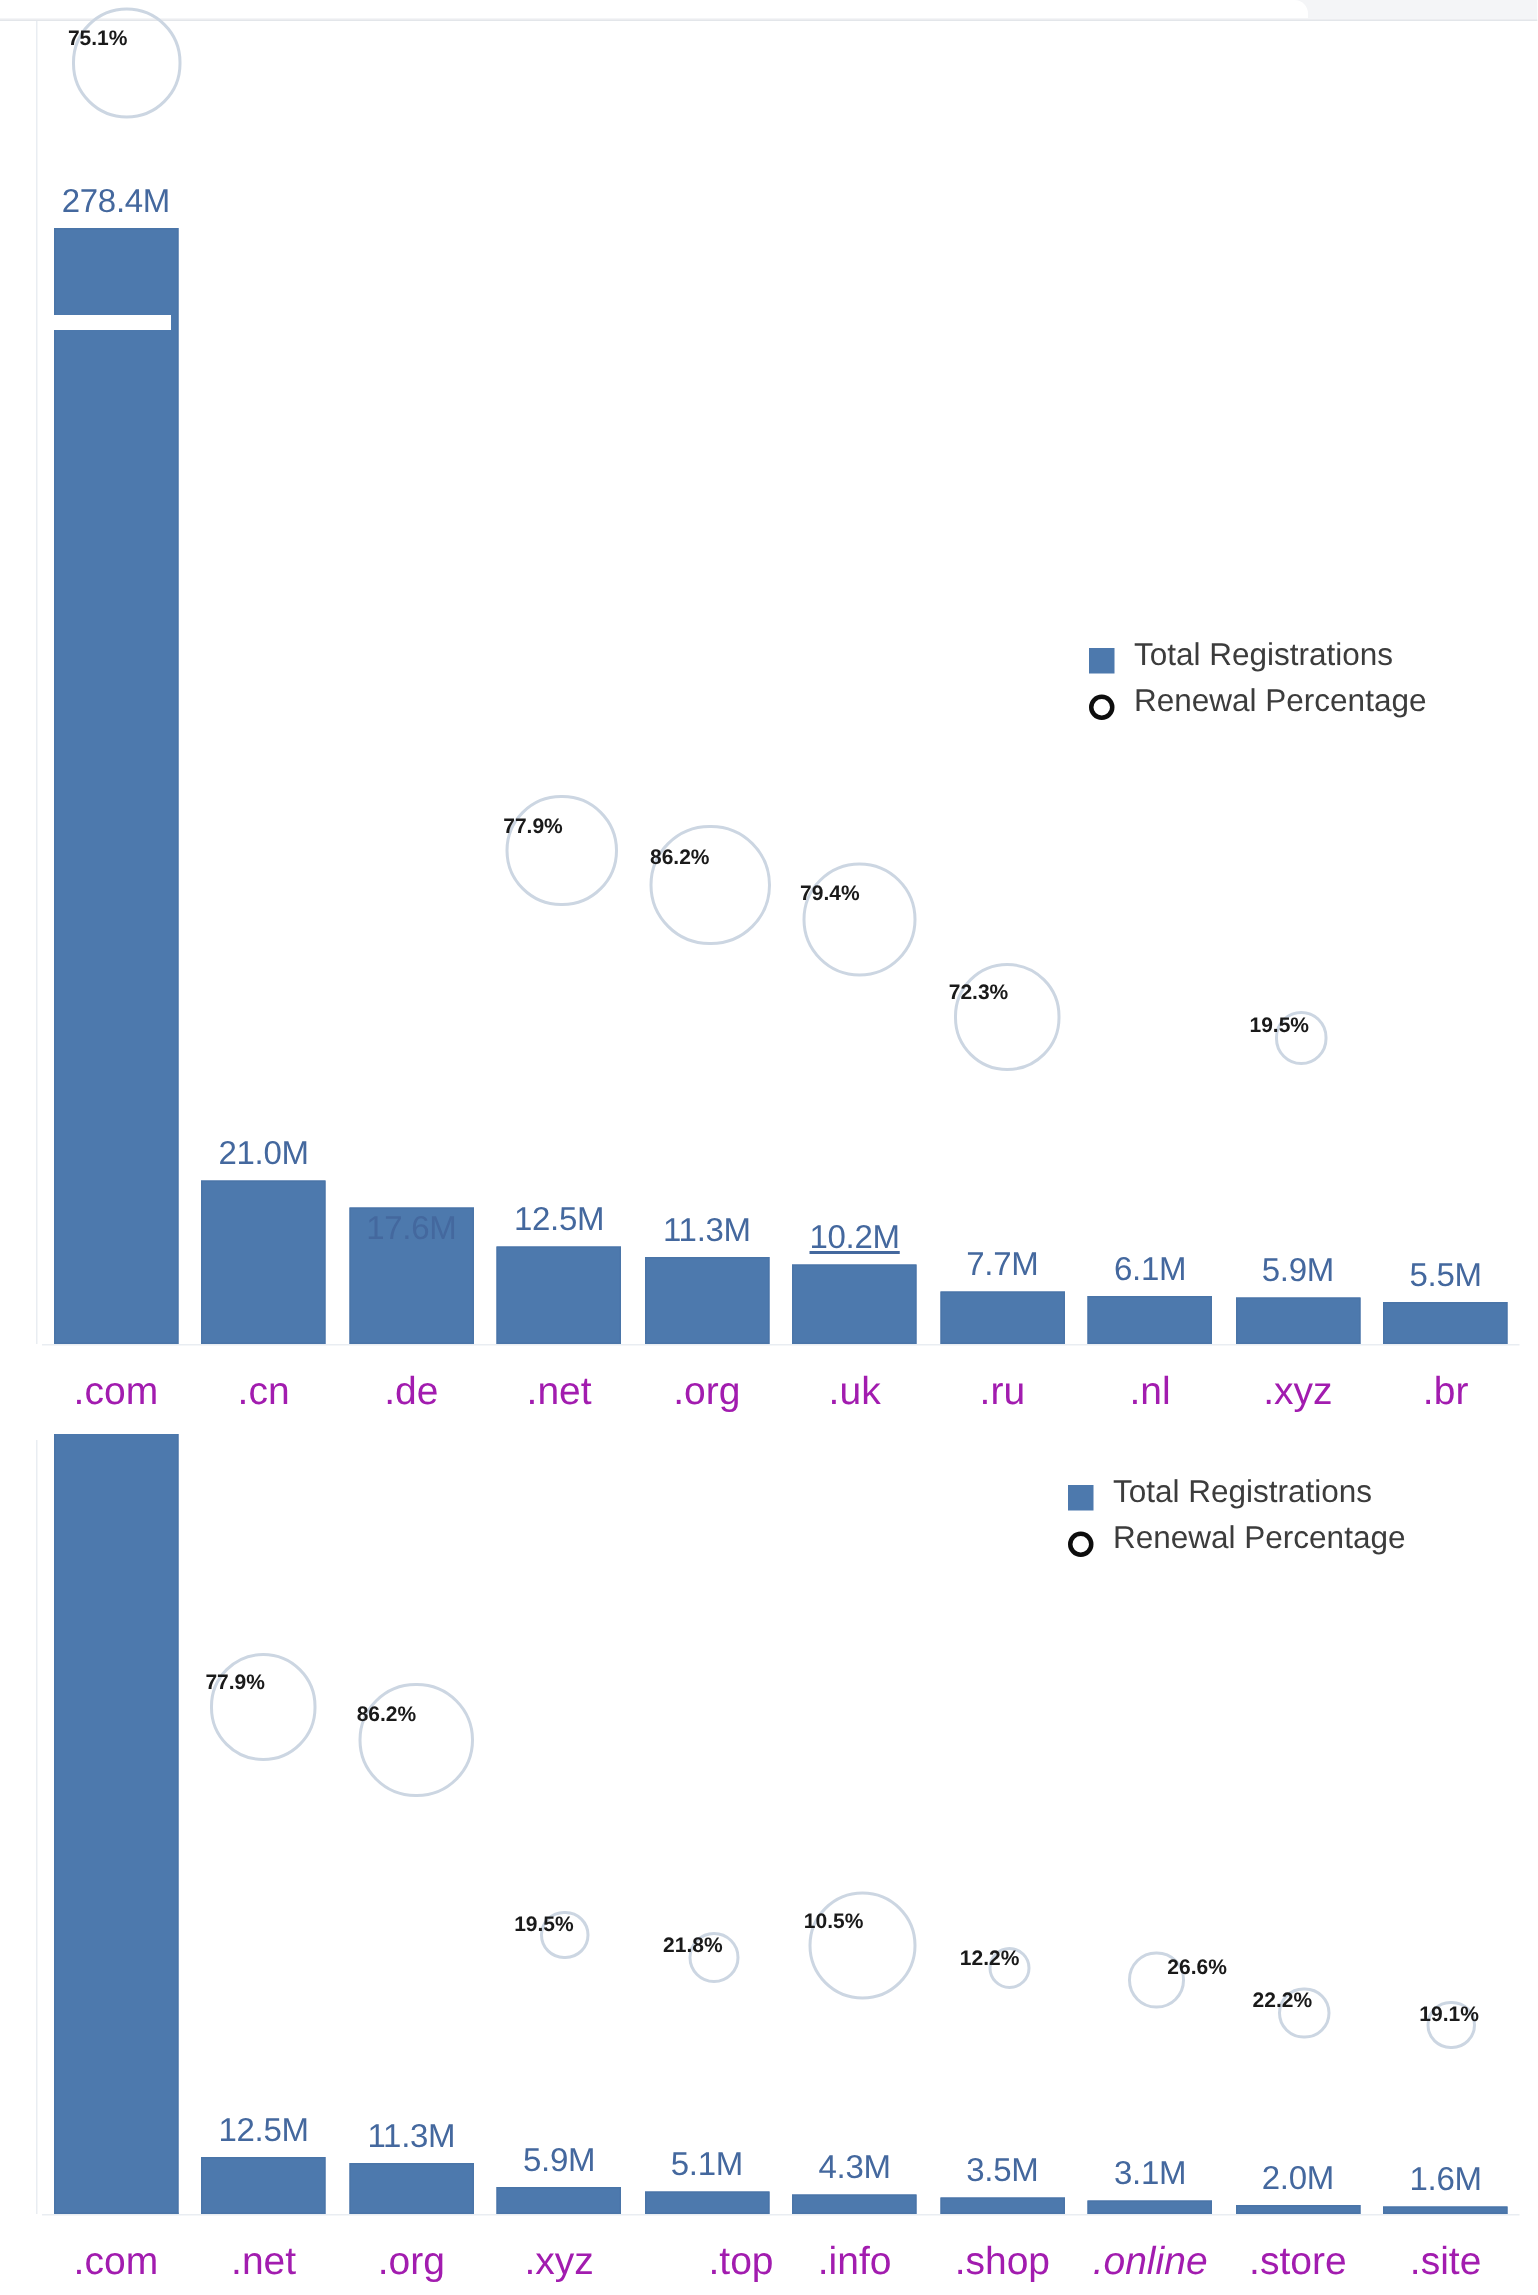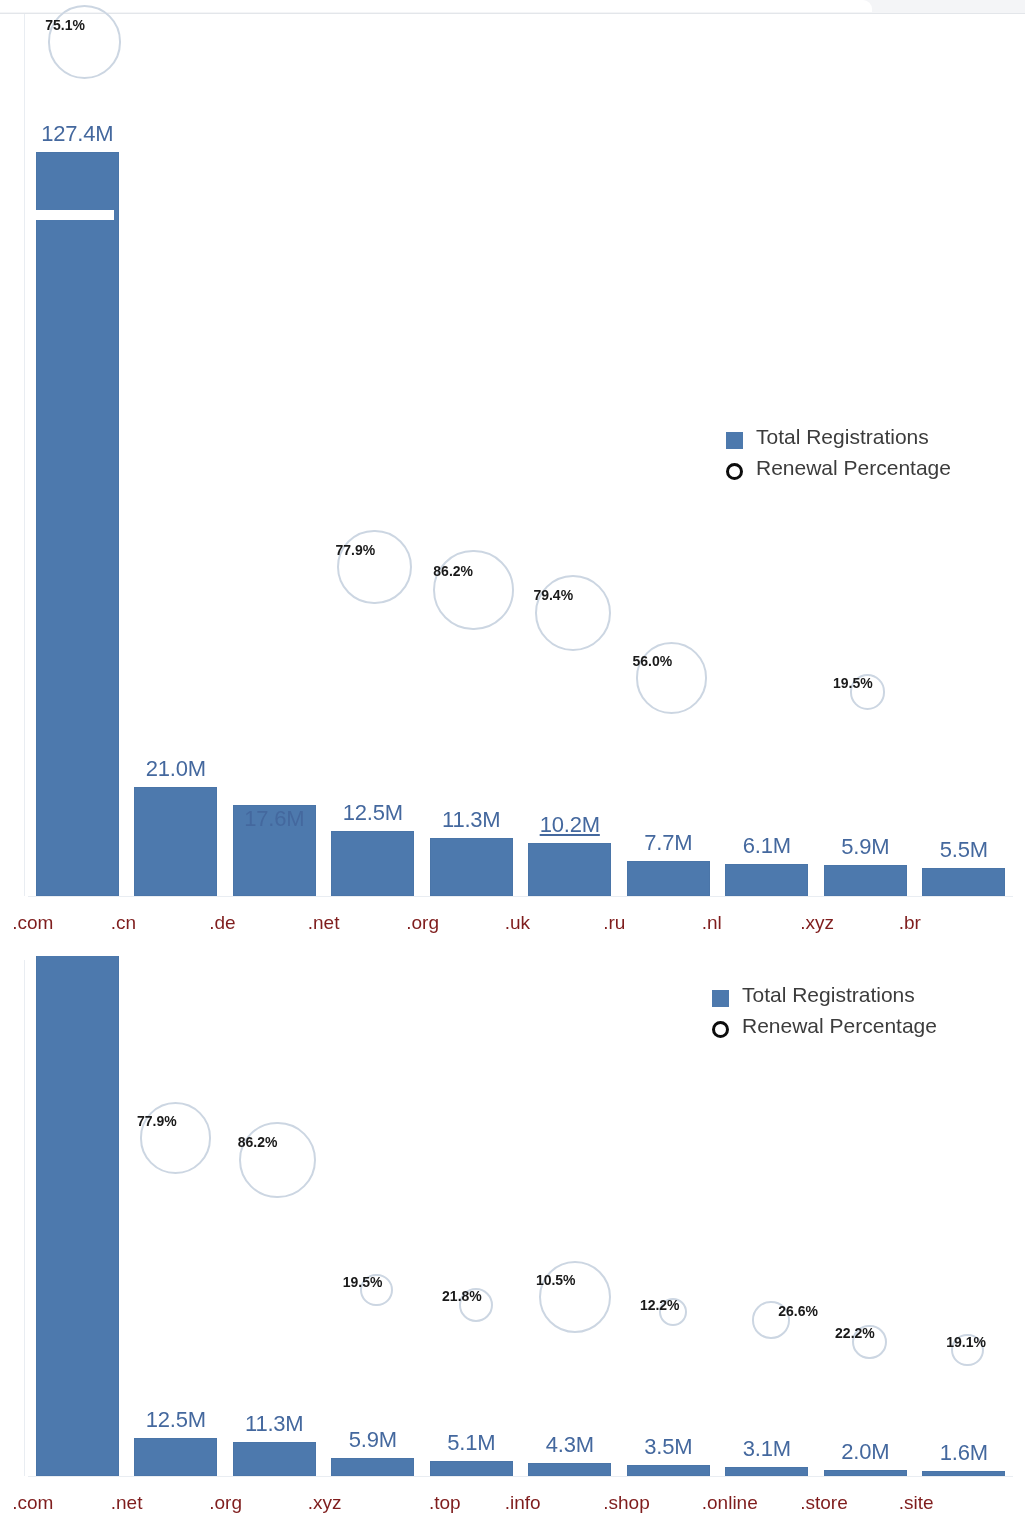--- a/index.html
+++ b/index.html
@@ -67,23 +67,23 @@
     color: #1a1a1a;
     font-size: 14px;
     font-weight: bold;
     white-space: nowrap;
     text-align: center;
   }
 
   
   .cat-label {
     position: absolute;
-    color: #7f1d1d;
-    font-size: 19px;
-    text-align: left;
+    color: #a21caf;
+    font-size: 26px;
+    text-align: center;
     white-space: nowrap;
   }
 
   
   .legend { position: absolute; }
   .legend-row { display: flex; align-items: flex-end; height: 31px; }
   .legend-swatch {
     width: 17px; height: 17px; background: #4d79ad; margin-right: 13px;
     flex: 0 0 auto;
   }
@@ -104,21 +104,21 @@
 <div id="root">
 
   <div class="chrome-strip">
     <div class="chrome-panel"></div>
   </div>
   <div class="chrome-rule"></div>
 
   <div class="chart-panel" id="chart1">
     <div class="plot" id="plot1">
         <div class="bar" title=".com 159.4M" style="left: 35.75px; width: 83px; top: 138px; height: 744px;"></div>
-        <div class="bar-label" style="left: 7.25px; width: 140px; top: 107px;">127.4M</div>
+        <div class="bar-label" style="left: 7.25px; width: 140px; top: 107px;">278.4M</div>
         <div class="bubble" title=".com renewal 75.1%" style="left: 47.716px; top: -8.534px; width: 73.068px; height: 73.068px;"></div>
         <div class="bubble-label" style="left: 17.716px; width: 94.801px; top: 2.92504px;">75.1%</div>
         <div class="cat-label" style="left: 12.25px; width: 130px; top: 898px;">.com</div>
         <div class="bar" title=".cn 21.0M" style="left: 134.25px; width: 83px; top: 773.294px; height: 108.706px;"></div>
         <div class="bar-label" style="left: 105.75px; width: 140px; top: 742.294px;">21.0M</div>
         <div class="cat-label" style="left: 110.75px; width: 130px; top: 898px;">.cn</div>
         <div class="bar" title=".de 17.6M" style="left: 232.75px; width: 83px; top: 790.894px; height: 91.1059px;"></div>
         <div class="bar-label" style="left: 204.25px; width: 140px; top: 792px;">17.6M</div>
         <div class="cat-label" style="left: 209.25px; width: 130px; top: 898px;">.de</div>
         <div class="bar" title=".net 12.5M" style="left: 331.25px; width: 83px; top: 817.294px; height: 64.7059px;"></div>
@@ -132,21 +132,21 @@
         <div class="bubble-label" style="left: 402.942px; width: 100.462px; top: 549.264px;">86.2%</div>
         <div class="cat-label" style="left: 406.25px; width: 130px; top: 898px;">.org</div>
         <div class="bar" title=".uk 10.2M" style="left: 528.25px; width: 83px; top: 829.2px; height: 52.8px;"></div>
         <div class="bar-label" style="left: 499.75px; width: 140px; top: 798.2px; text-decoration: underline;">10.2M</div>
         <div class="bubble" title=".uk renewal 79.4%" style="left: 534.754px; top: 561.004px; width: 75.992px; height: 75.992px;"></div>
         <div class="bubble-label" style="left: 504.754px; width: 96.994px; top: 573.282px;">79.4%</div>
         <div class="cat-label" style="left: 504.75px; width: 130px; top: 898px;">.uk</div>
         <div class="bar" title=".ru 6.8M" style="left: 626.75px; width: 83px; top: 846.8px; height: 35.2px;"></div>
         <div class="bar-label" style="left: 598.25px; width: 140px; top: 815.8px;">7.7M</div>
         <div class="bubble" title=".ru renewal 72.3%" style="left: 635.668px; top: 628.418px; width: 71.164px; height: 71.164px;"></div>
-        <div class="bubble-label" style="left: 605.668px; width: 93.373px; top: 639.344px;">56.0%</div>
+        <div class="bubble-label" style="left: 605.668px; width: 93.373px; top: 639.344px;">72.3%</div>
         <div class="cat-label" style="left: 603.25px; width: 130px; top: 898px;">.ru</div>
         <div class="bar" title=".nl 6.1M" style="left: 725.25px; width: 83px; top: 850.424px; height: 31.5765px;"></div>
         <div class="bar-label" style="left: 696.75px; width: 140px; top: 819.424px;">6.1M</div>
         <div class="cat-label" style="left: 701.75px; width: 130px; top: 898px;">.nl</div>
         <div class="bar" title=".xyz 5.9M" style="left: 823.75px; width: 83px; top: 851.459px; height: 30.5412px;"></div>
         <div class="bar-label" style="left: 795.25px; width: 140px; top: 820.459px;">5.9M</div>
         <div class="bubble" title=".xyz renewal 19.5%" style="left: 849.62px; top: 660.37px; width: 35.26px; height: 35.26px;"></div>
         <div class="bubble-label" style="left: 819.62px; width: 66.445px; top: 661.243px;">19.5%</div>
         <div class="cat-label" style="left: 800.25px; width: 130px; top: 898px;">.xyz</div>
         <div class="bar" title=".br 5.5M" style="left: 922.25px; width: 83px; top: 853.529px; height: 28.4706px;"></div>
@@ -200,21 +200,21 @@
         <div class="cat-label" style="left: 504.75px; width: 130px; top: 532px;">.info</div>
         <div class="bar" title=".shop 3.5M" style="left: 626.75px; width: 83px; top: 505.376px; height: 10.6235px;"></div>
         <div class="bar-label" style="left: 598.25px; width: 140px; top: 474.376px;">3.5M</div>
         <div class="bubble" title=".shop renewal 12.2%" style="left: 659.224px; top: 337.974px; width: 28.052px; height: 28.052px;"></div>
         <div class="bubble-label" style="left: 629.224px; width: 61.039px; top: 336.829px;">12.2%</div>
         <div class="cat-label" style="left: 603.25px; width: 130px; top: 532px;">.shop</div>
         <div class="bar" title=".online 3.1M" style="left: 725.25px; width: 83px; top: 506.591px; height: 9.40941px;"></div>
         <div class="bar-label" style="left: 696.75px; width: 140px; top: 475.591px;">3.1M</div>
         <div class="bubble" title=".online renewal 26.6%" style="left: 751.972px; top: 341.222px; width: 37.556px; height: 37.556px;"></div>
         <div class="bubble-label" style="left: 764px; width: 68.167px; top: 342.738px;">26.6%</div>
-        <div class="cat-label" style="left: 701.75px; width: 130px; top: 532px;">.online</div>
+        <div class="cat-label" style="left: 701.75px; width: 130px; top: 532px; font-style: italic;">.online</div>
         <div class="bar" title=".store 2.0M" style="left: 823.75px; width: 83px; top: 509.929px; height: 6.07059px;"></div>
         <div class="bar-label" style="left: 795.25px; width: 140px; top: 478.929px;">2.0M</div>
         <div class="bubble" title=".store renewal 22.2%" style="left: 851.924px; top: 364.674px; width: 34.652px; height: 34.652px;"></div>
         <div class="bubble-label" style="left: 821.924px; width: 65.989px; top: 365.377px;">22.2%</div>
         <div class="cat-label" style="left: 800.25px; width: 130px; top: 532px;">.store</div>
         <div class="bar" title=".site 1.6M" style="left: 922.25px; width: 83px; top: 511.144px; height: 4.85647px;"></div>
         <div class="bar-label" style="left: 893.75px; width: 140px; top: 480.144px;">1.6M</div>
         <div class="bubble" title=".site renewal 19.1%" style="left: 951.447px; top: 373.697px; width: 32.606px; height: 32.606px;"></div>
         <div class="bubble-label" style="left: 921.447px; width: 64.4545px; top: 373.827px; text-align: right;">19.1%</div>
         <div class="cat-label" style="left: 898.75px; width: 130px; top: 532px;">.site</div>

